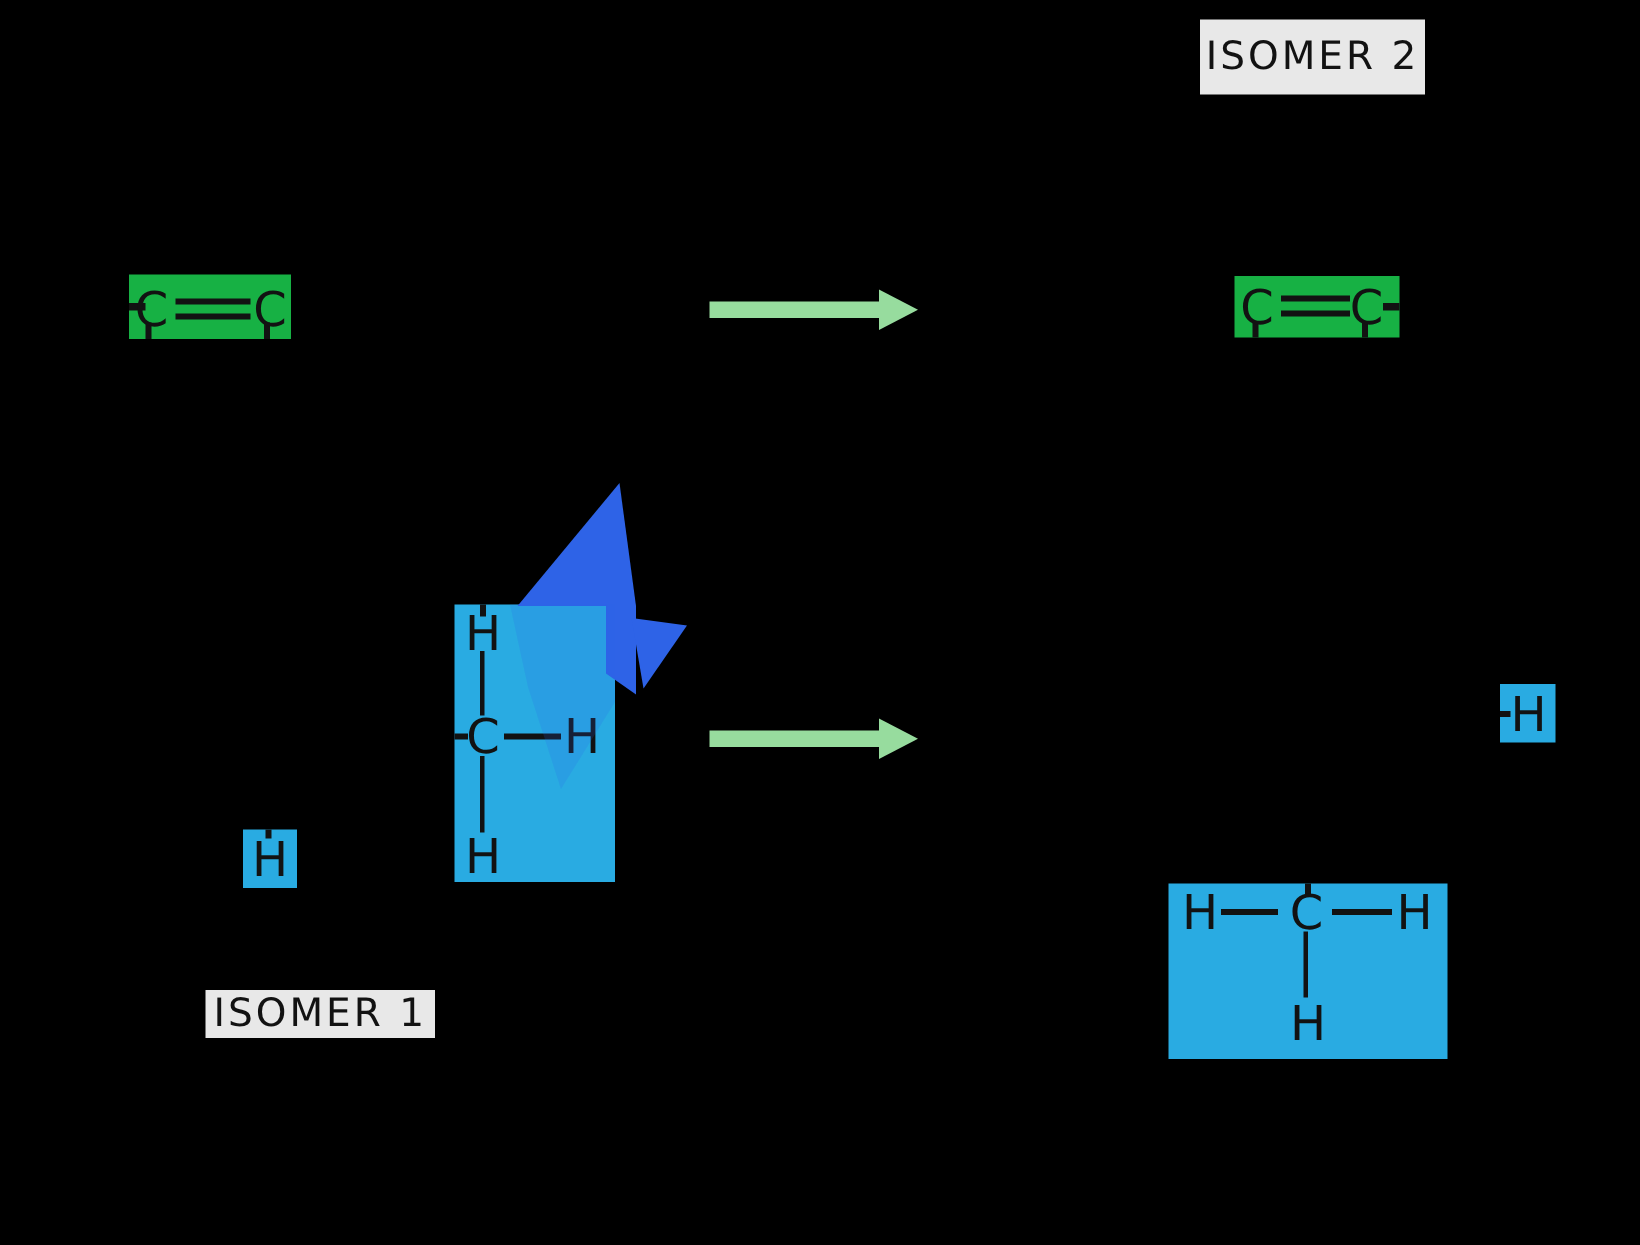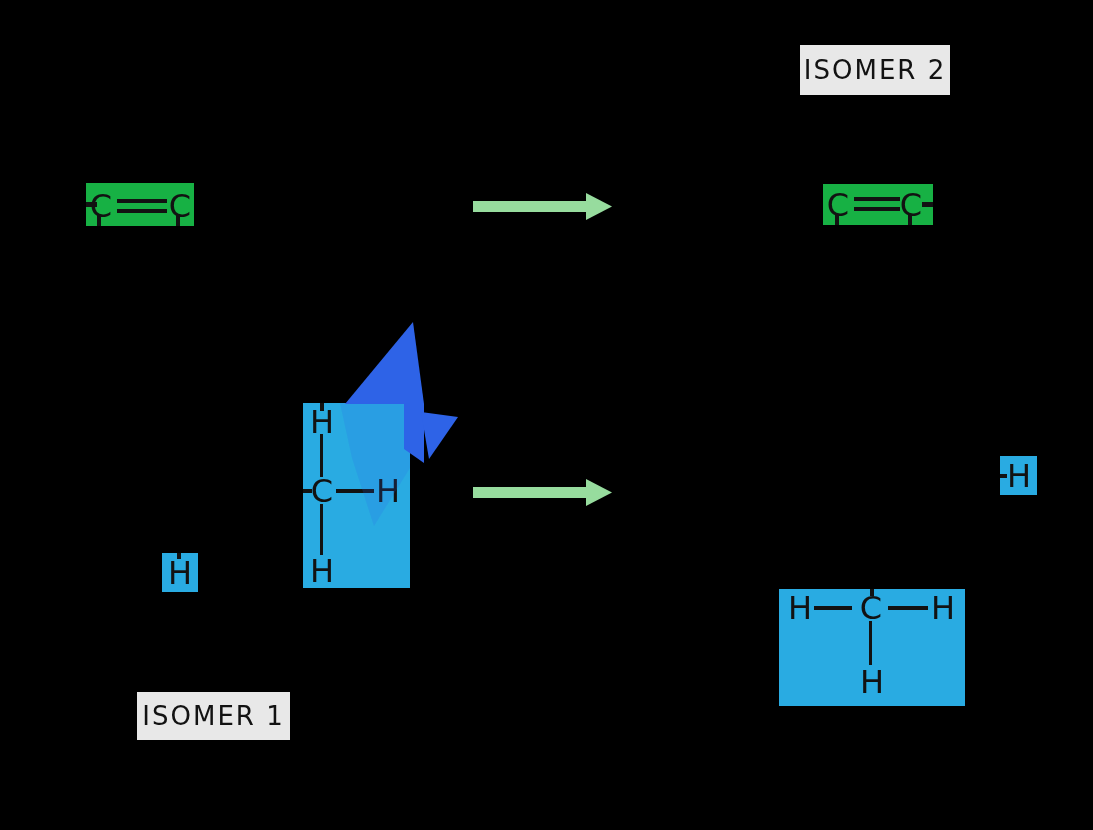--- a/index.html
+++ b/index.html
@@ -25,21 +25,20 @@
   }
   .bond{position:absolute;background:var(--ink,#121212);}
   .label-box{
     position:absolute;
     background:var(--label-bg,#E8E8E8);
     color:var(--ink,#121212);
     display:flex;align-items:center;justify-content:center;
     font-size:26px;
     letter-spacing:2px;
     font-weight:400;
-    margin-top:32px;
   }
   .overlay{position:absolute;left:0;top:0;width:1093px;height:830px;pointer-events:none;}
 </style>
 </head>
 <body>
 
 <div class="canvas">
 
   <div class="hl green" style="left:86px;top:183px;width:108px;height:43px;">
 
@@ -96,21 +95,21 @@
   <div class="bond" style="left:814px;top:606px;width:38px;height:4px;"></div>
   <span class="atom" style="left:871px;top:608px;">C</span>
   <div class="bond" style="left:888px;top:606px;width:40px;height:4px;"></div>
   <span class="atom" style="left:943px;top:608px;">H</span>
   <div class="bond" style="left:869px;top:621px;width:3px;height:44px;"></div>
   <span class="atom" style="left:872px;top:682px;">H</span>
 
   <div class="label-box" style="left:800px;top:13px;width:150px;height:50px;">
     <span>ISOMER 2</span>
   </div>
-  <div class="label-box" style="left:137px;top:660px;width:153px;height:48px;">
+  <div class="label-box" style="left:137px;top:660px;width:153px;height:32px;">
     <span>ISOMER 1</span>
   </div>
 
   <svg class="overlay" viewBox="0 0 1093 830">
 
     <g>
       <rect x="473" y="201" width="113" height="11" style="fill:var(--arrow-green,#97DC9E)"></rect>
       <polygon points="586,193 612,206.5 586,220" style="fill:var(--arrow-green,#97DC9E)"></polygon>
     </g>
 

